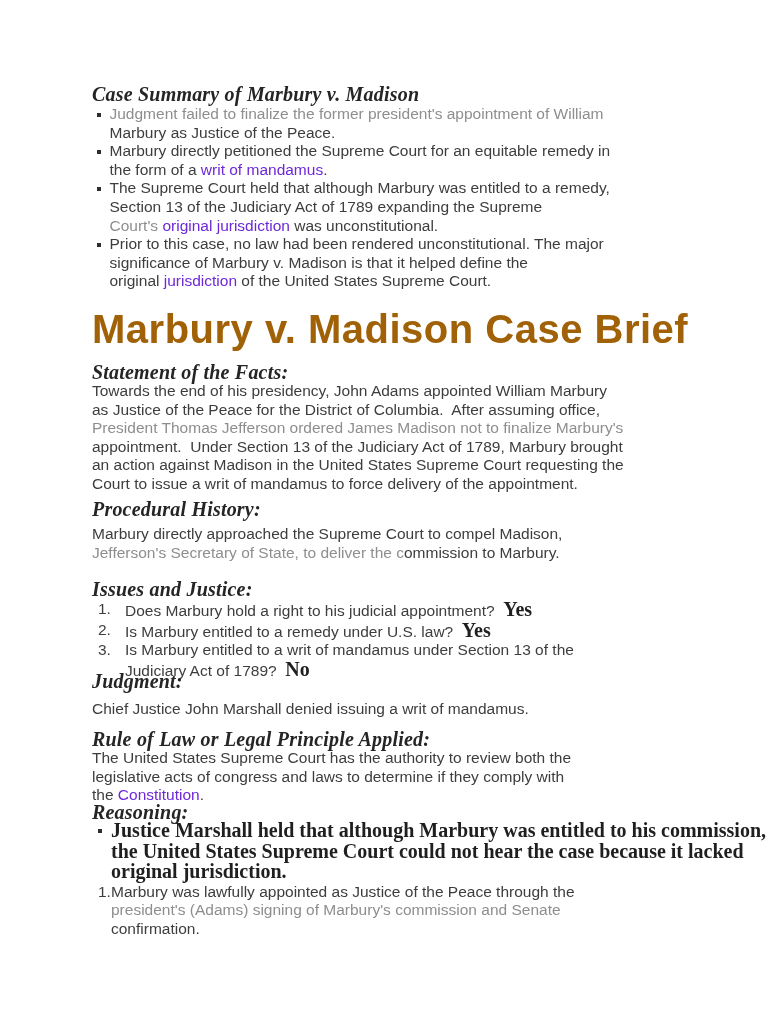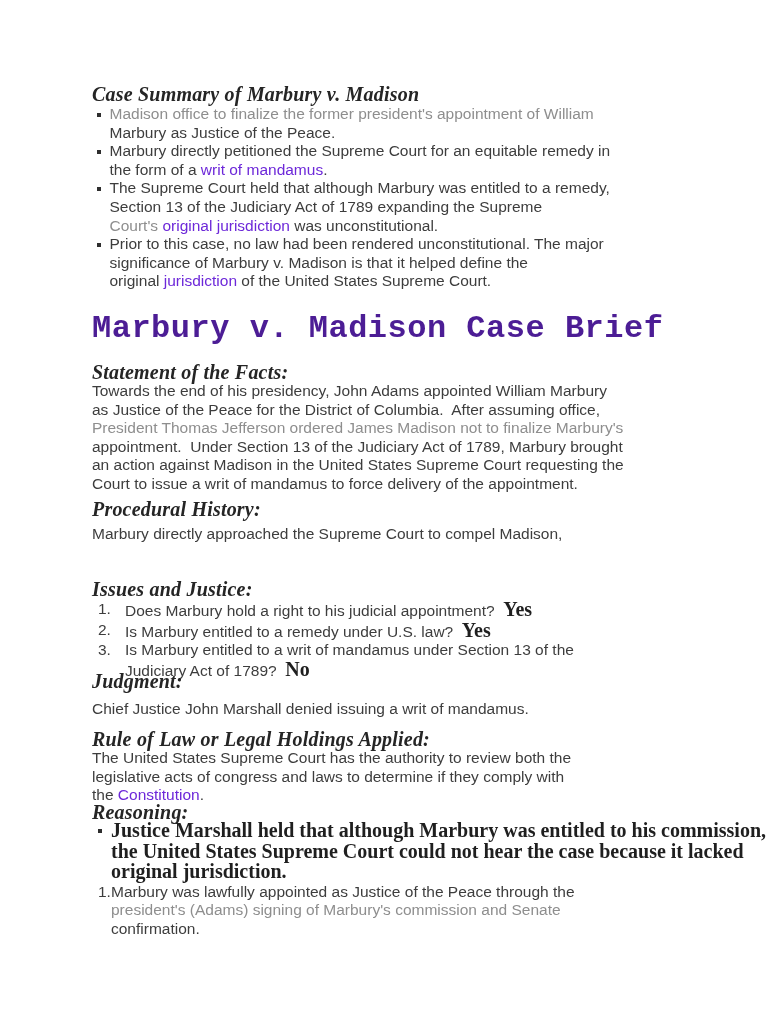--- a/index.html
+++ b/index.html
@@ -4,42 +4,42 @@
 <style>
   html,body{margin:0;padding:0;}
   body{width:768px;height:1024px;background:#ffffff;overflow:hidden;position:relative;
        font-family:"Liberation Sans",sans-serif;font-size:15.5px;color:#3d3d3d;}
   .page{position:absolute;inset:0;background:#ffffff;}
   .sec{position:absolute;left:92px;width:640px;}
   
   .hser{font-family:"Liberation Serif",serif;font-style:italic;font-weight:bold;
         font-size:20px;line-height:20px;color:#252525;letter-spacing:0.2px;white-space:pre;}
   
-  .h1{font-family:Liberation Mono, monospace;font-weight:bold;font-size:32px;line-height:40px;
-      color:#4c1d95;letter-spacing:0.5px;white-space:pre;}
+  .h1{font-family:Liberation Sans, sans-serif;font-weight:bold;font-size:40px;line-height:40px;
+      color:#a16207;letter-spacing:0.5px;white-space:pre;}
   
   .line{position:relative;line-height:18.6px;white-space:pre;padding-left:var(--ind,0px);}
   .mk{position:absolute;display:inline-block;}
   .mk-sq{left:var(--mx,4px);top:7.5px;width:4px;height:4px;background:#2e2e2e;}
   .mk-num{left:var(--mx,4px);top:0;color:#3d3d3d;}
   .tb{color:#3d3d3d;}
   .tg{color:#8e8e8e;}
   .ta{color:#6d28d9;text-decoration-color:#f2aea7;
       text-decoration-thickness:1.5px;text-underline-offset:2.5px;cursor:pointer;}
   .ts{font-family:"Liberation Serif",serif;font-weight:bold;color:#1f1f1f;font-size:20px;}
 </style>
 </head>
 <body>
 
 <div class="page">
 
   <div class="sec hser" style="top:84px">Case Summary of Marbury v. Madison</div>
 
   <div class="sec" style="top:105px; --ind:17.5px; --mx:4.5px">
-      <div class="line"><span class="mk mk-sq"></span><span class="tg">Madison office to finalize the former president's appointment of William</span></div>
+      <div class="line"><span class="mk mk-sq"></span><span class="tg">Judgment failed to finalize the former president's appointment of William</span></div>
       <div class="line"><span class="tb">Marbury as Justice of the Peace.</span></div>
       <div class="line"><span class="mk mk-sq"></span><span class="tb">Marbury directly petitioned the Supreme Court for an equitable remedy in</span></div>
       <div class="line"><span class="tb">the form of a </span><span class="ta">writ of mandamus</span><span class="tb">.</span></div>
       <div class="line"><span class="mk mk-sq"></span><span class="tb">The Supreme Court held that although Marbury was entitled to a remedy,</span></div>
       <div class="line"><span class="tb">Section 13 of the Judiciary Act of 1789 expanding the Supreme</span></div>
       <div class="line"><span class="tg">Court's </span><span class="ta">original jurisdiction</span><span class="tb"> was unconstitutional.</span></div>
       <div class="line"><span class="mk mk-sq"></span><span class="tb">Prior to this case, no law had been rendered unconstitutional. The major</span></div>
       <div class="line"><span class="tb">significance of Marbury v. Madison is that it helped define the</span></div>
       <div class="line"><span class="tb">original </span><span class="ta">jurisdiction</span><span class="tb"> of the United States Supreme Court.</span></div>
     </div>
@@ -54,38 +54,39 @@
       <div class="line"><span class="tg">President Thomas Jefferson ordered James Madison not to finalize Marbury's</span></div>
       <div class="line"><span class="tb">appointment.  Under Section 13 of the Judiciary Act of 1789, Marbury brought</span></div>
       <div class="line"><span class="tb">an action against Madison in the United States Supreme Court requesting the</span></div>
       <div class="line"><span class="tb">Court to issue a writ of mandamus to force delivery of the appointment.</span></div>
     </div>
 
   <div class="sec hser" style="top:499px">Procedural History:</div>
 
   <div class="sec" style="top:525px">
       <div class="line"><span class="tb">Marbury directly approached the Supreme Court to compel Madison,</span></div>
+      <div class="line"><span class="tg">Jefferson's Secretary of State, to deliver the c</span><span class="tb">ommission to Marbury.</span></div>
     </div>
 
   <div class="sec hser" style="top:579px">Issues and Justice:</div>
 
   <div class="sec" style="top:600px; --ind:33px; --mx:6px">
       <div class="line"><span class="mk mk-num">1.</span><span class="tb">Does Marbury hold a right to his judicial appointment?  </span><span class="ts">Yes</span></div>
       <div class="line"><span class="mk mk-num">2.</span><span class="tb">Is Marbury entitled to a remedy under U.S. law?  </span><span class="ts">Yes</span></div>
       <div class="line"><span class="mk mk-num">3.</span><span class="tb">Is Marbury entitled to a writ of mandamus under Section 13 of the</span></div>
       <div class="line"><span class="tb">Judiciary Act of 1789?  </span><span class="ts">No</span></div>
     </div>
 
   <div class="sec hser" style="top:671px">Judgment:</div>
 
   <div class="sec" style="top:700px">
       <div class="line"><span class="tb">Chief Justice John Marshall denied issuing a writ of mandamus.</span></div>
     </div>
 
-  <div class="sec hser" style="top:729px">Rule of Law or Legal Holdings Applied:</div>
+  <div class="sec hser" style="top:729px">Rule of Law or Legal Principle Applied:</div>
 
   <div class="sec" style="top:749px">
       <div class="line"><span class="tb">The United States Supreme Court has the authority to review both the</span></div>
       <div class="line"><span class="tb">legislative acts of congress and laws to determine if they comply with</span></div>
       <div class="line"><span class="tb">the </span><span class="ta">Constitution</span><span class="tb">.</span></div>
     </div>
 
   <div class="sec hser" style="top:802px">Reasoning:</div>
 
   <div class="sec" style="top:821px; --ind:19px; --mx:6px">

